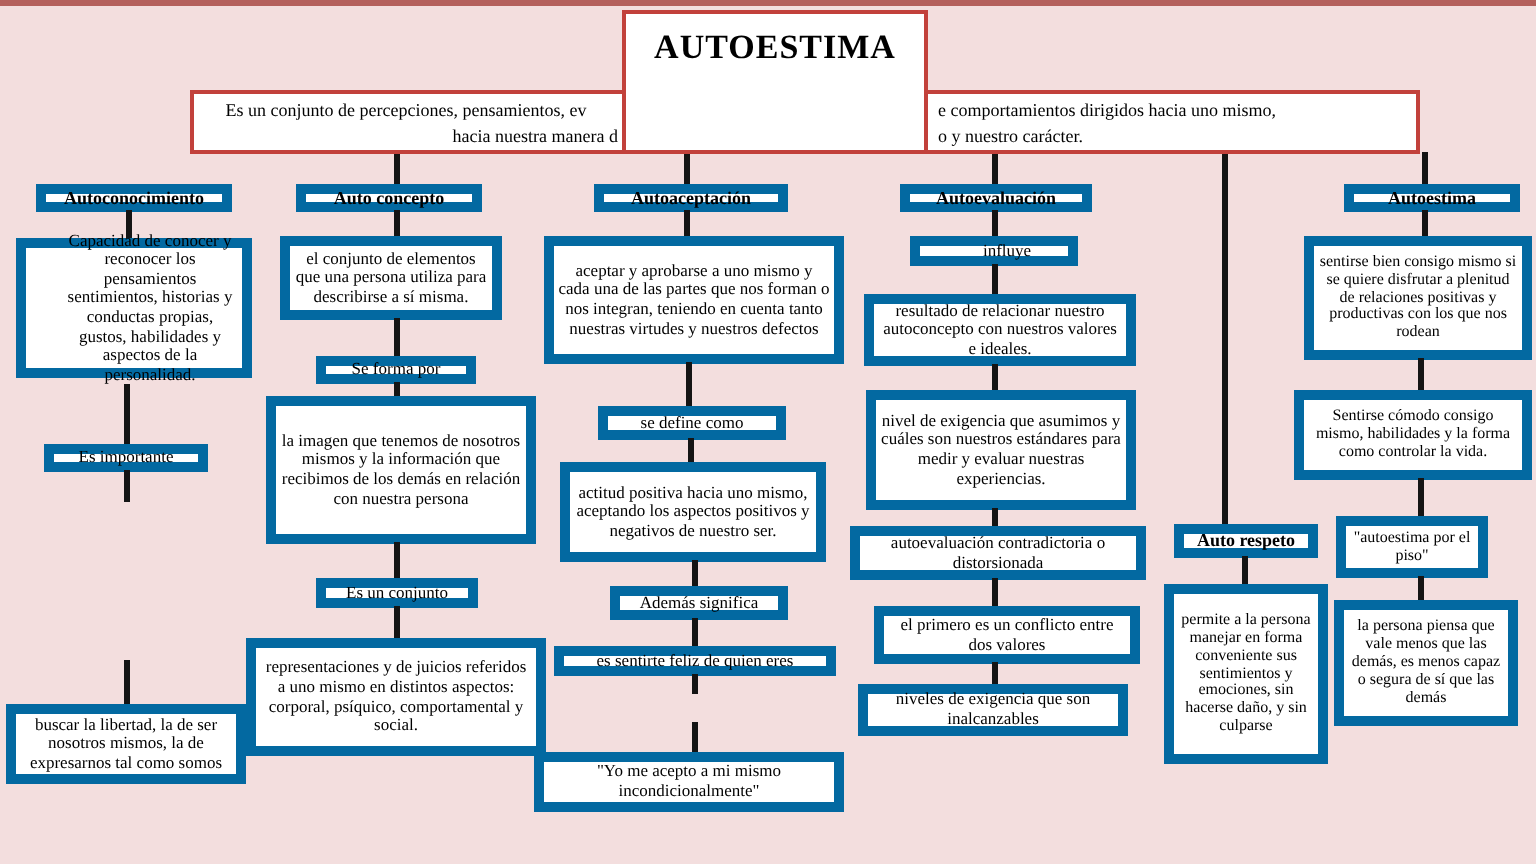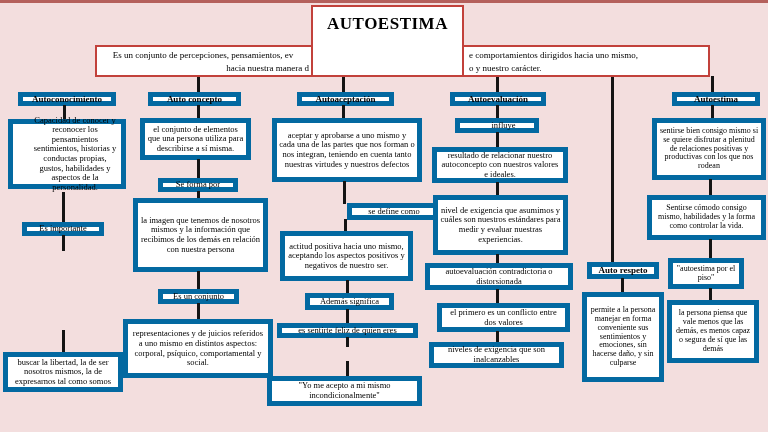--- a/index.html
+++ b/index.html
@@ -57,21 +57,21 @@
   <div class="n" style="left:133px;top:198px;width:135px;height:74px;">la imagen que tenemos de nosotros mismos y la información que recibimos de los demás en relación con nuestra persona</div>
   <div class="vl" style="left:197px;top:271px;height:19px;"></div>
   <div class="n" style="left:158px;top:289px;width:81px;height:15px;">Es un conjunto</div>
   <div class="vl" style="left:197px;top:303px;height:17px;"></div>
   <div class="n" style="left:123px;top:319px;width:150px;height:59px;">representaciones y de juicios referidos a uno mismo en distintos aspectos: corporal, psíquico, comportamental y social.</div>
 
   <div class="n h" style="left:297px;top:92px;width:97px;height:14px;">Autoaceptación</div>
   <div class="vl" style="left:342px;top:105px;height:14px;"></div>
   <div class="n" style="left:272px;top:118px;width:150px;height:64px;">aceptar y aprobarse a uno mismo y cada una de las partes que nos forman o nos integran, teniendo en cuenta tanto nuestras virtudes y nuestros defectos</div>
   <div class="vl" style="left:343px;top:181px;height:23px;"></div>
-  <div class="n" style="left:299px;top:203px;width:94px;height:17px;margin-left:48px;">se define como</div>
+  <div class="n" style="left:299px;top:203px;width:94px;height:17px;">se define como</div>
   <div class="vl" style="left:344px;top:219px;height:13px;"></div>
   <div class="n" style="left:280px;top:231px;width:133px;height:50px;">actitud positiva hacia uno mismo, aceptando los aspectos positivos y negativos de nuestro ser.</div>
   <div class="vl" style="left:346px;top:280px;height:14px;"></div>
   <div class="n" style="left:305px;top:293px;width:89px;height:17px;">Además significa</div>
   <div class="vl" style="left:346px;top:309px;height:15px;"></div>
   <div class="n" style="left:277px;top:323px;width:141px;height:15px;">es sentirte feliz de quien eres</div>
   <div class="vl" style="left:346px;top:337px;height:10px;"></div>
   <div class="vl" style="left:346px;top:361px;height:16px;"></div>
   <div class="n" style="left:267px;top:376px;width:155px;height:30px;">"Yo me acepto a mi mismo incondicionalmente"</div>
 

